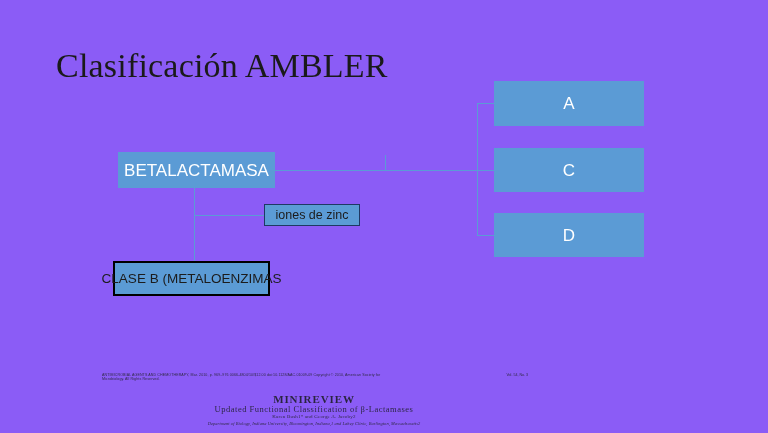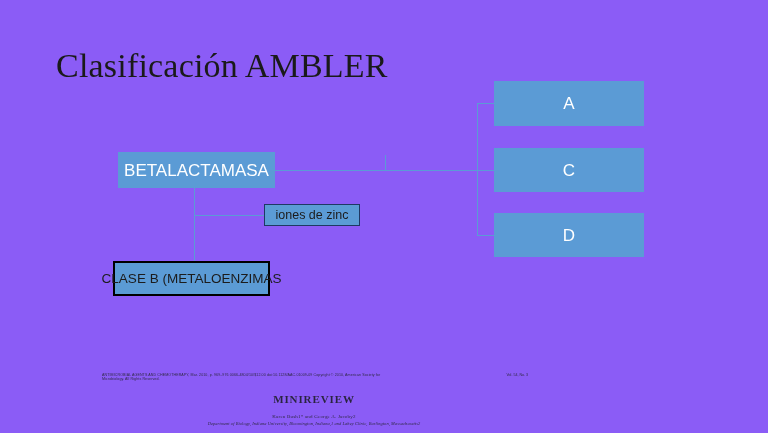--- a/index.html
+++ b/index.html
@@ -212,17 +212,18 @@
   <div class="node" id="node-class-d">D</div>
 
   <div class="node dark-text" id="node-iones-zinc">iones de zinc</div>
 
   <div class="node dark-text" id="node-clase-b">CLASE B (METALOENZIMAS</div>
 
   <div id="journal-scan">
     <div class="jr-masthead">ANTIMICROBIAL AGENTS AND CHEMOTHERAPY, Mar. 2010, p. 969–976   0066-4804/10/$12.00   doi:10.1128/AAC.01009-09   Copyright © 2010, American Society for Microbiology. All Rights Reserved.</div>
     <div class="jr-volume">Vol. 54, No. 3</div>
     <div class="jr-minireview">MINIREVIEW</div>
+    <div class="jr-title">Updated Functional Classification of β-Lactamases</div>
     <div class="jr-authors">Karen Bush1* and George A. Jacoby2</div>
     <div class="jr-affil">Department of Biology, Indiana University, Bloomington, Indiana,1 and Lahey Clinic, Burlington, Massachusetts2</div>
   </div>
 
 </div>
 
 </body></html>

